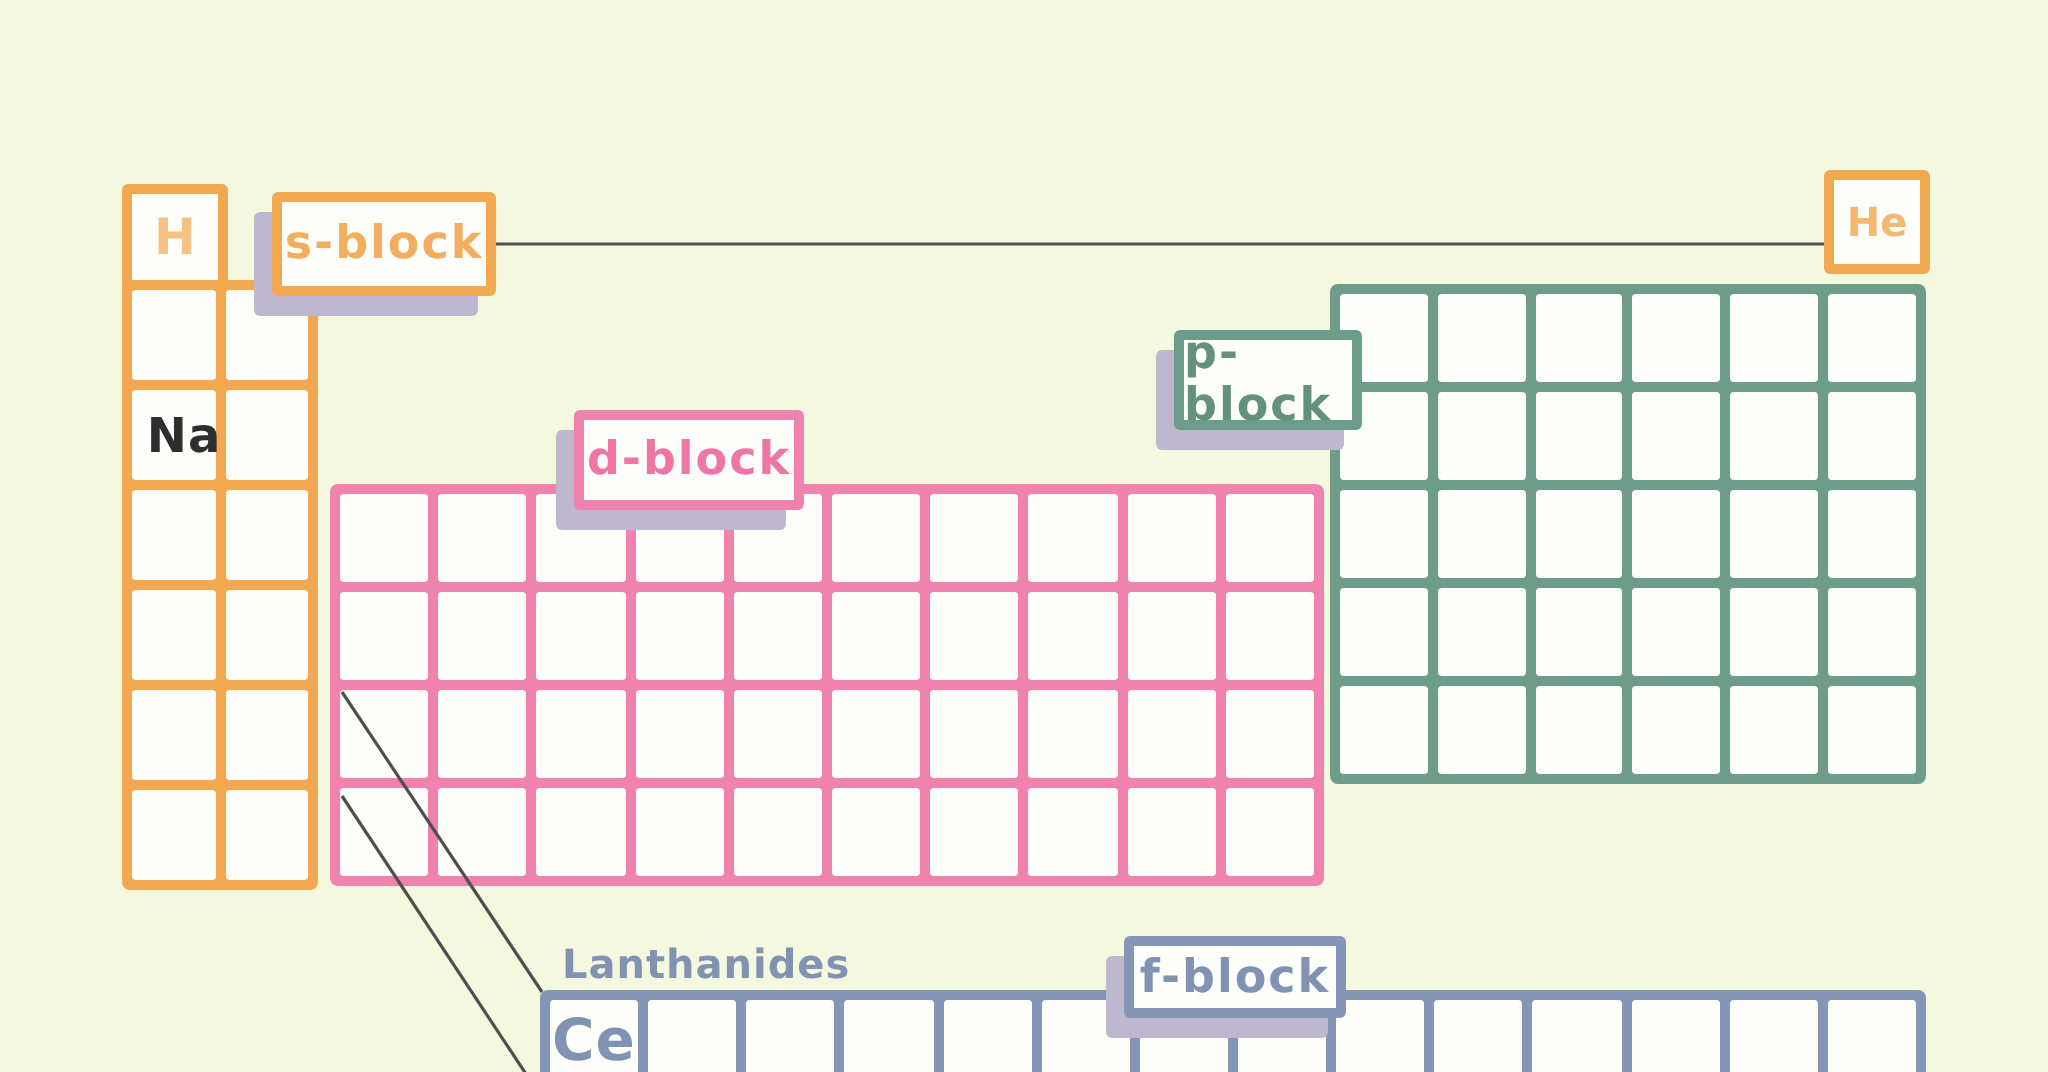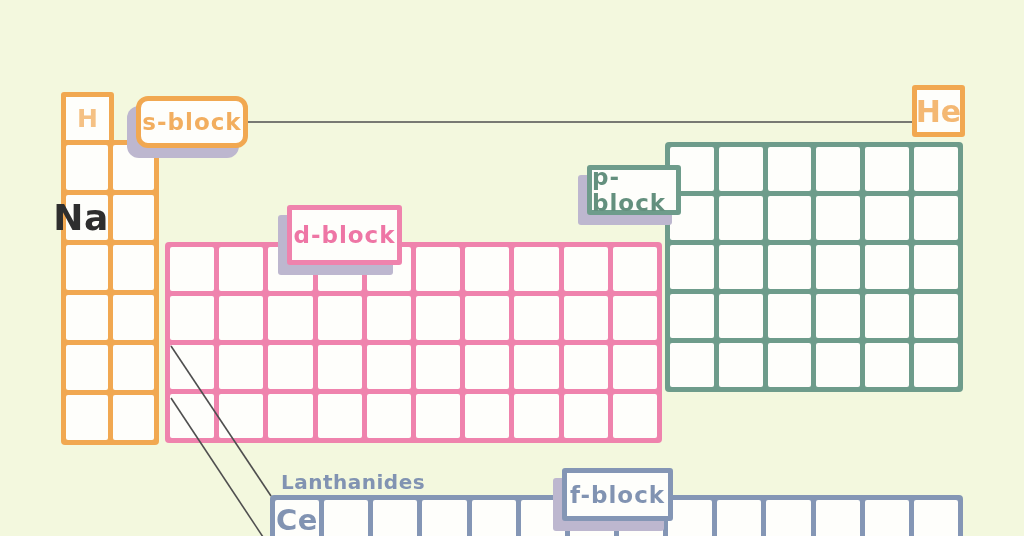--- a/index.html
+++ b/index.html
@@ -64,21 +64,21 @@
       <div class="cell"></div>
       <div class="cell"></div>
       <div class="cell"></div>
       <div class="cell"></div>
       <div class="cell"></div>
       <div class="cell"></div>
       <div class="cell"></div>
       <div class="cell"></div>
     </div>
 
-  <div class="sym" style="left: 60px; top: 195px; width: 42px; height: 45px; font-size: 36px; color: rgb(46, 46, 46);">Na</div>
+  <div class="sym" style="left: 71px; top: 195px; width: 42px; height: 45px; font-size: 24px; color: rgb(46, 46, 46);">Na</div>
 
   <div class="grid" style="left: 165px; top: 242px; width: 497px; height: 201px; background-color: rgb(239, 131, 173); display: grid; grid-template-columns: repeat(10, 1fr); grid-template-rows: repeat(4, 1fr);">
       <div class="cell"></div>
       <div class="cell"></div>
       <div class="cell"></div>
       <div class="cell"></div>
       <div class="cell"></div>
       <div class="cell"></div>
       <div class="cell"></div>
       <div class="cell"></div>
@@ -142,21 +142,21 @@
       <div class="cell"></div>
       <div class="cell"></div>
       <div class="cell"></div>
       <div class="cell"></div>
       <div class="cell"></div>
       <div class="cell"></div>
       <div class="cell"></div>
       <div class="cell"></div>
     </div>
 
-  <div class="cellbox" style="left: 912px; top: 85px; width: 53px; height: 52px; font-size: 30px; border-color: rgb(241, 168, 81); color: rgb(244, 184, 115);">
+  <div class="cellbox" style="left: 912px; top: 85px; width: 53px; height: 52px; font-size: 20px; border-color: rgb(241, 168, 81); color: rgb(244, 184, 115);">
     <span>He</span>
   </div>
 
   <div class="grid" style="left: 270px; top: 495px; width: 693px; height: 58px; background-color: rgb(132, 150, 181); display: grid; grid-template-columns: repeat(14, 1fr); grid-template-rows: repeat(1, 1fr);">
       <div class="cell"></div>
       <div class="cell"></div>
       <div class="cell"></div>
       <div class="cell"></div>
       <div class="cell"></div>
       <div class="cell"></div>
@@ -167,21 +167,21 @@
       <div class="cell"></div>
       <div class="cell"></div>
       <div class="cell"></div>
       <div class="cell"></div>
     </div>
 
   <div class="sym" style="left: 275px; top: 498px; width: 44px; height: 44px; font-size: 29px; color: rgb(129, 147, 178);">Ce</div>
 
   <div class="annot" style="left: 281px; top: 470px; color: rgb(129, 147, 178);">Lanthanides</div>
 
-  <div class="label" style="left: 136px; top: 96px; width: 112px; height: 52px; border-color: rgb(241, 168, 81); color: rgb(242, 174, 95); border-radius: 12px;">s-block</div>
+  <div class="label" style="left: 136px; top: 96px; width: 112px; height: 52px; border-color: rgb(241, 168, 81); color: rgb(242, 174, 95);">s-block</div>
 
-  <div class="label" style="left: 287px; top: 205px; width: 115px; height: 60px; border-color: rgb(239, 131, 173); color: rgb(238, 118, 165);">d-block</div>
+  <div class="label" style="left: 287px; top: 205px; width: 115px; height: 50px; border-color: rgb(239, 131, 173); color: rgb(238, 118, 165);">d-block</div>
 
   <div class="label" style="left: 587px; top: 165px; width: 94px; height: 50px; border-color: rgb(110, 156, 139); color: rgb(100, 144, 126);">p-block</div>
 
-  <div class="label" style="left: 562px; top: 468px; width: 111px; height: 53px; border-color: rgb(132, 150, 181); color: rgb(129, 147, 178);">f-block</div>
+  <div class="label" style="left: 562px; top: 468px; width: 111px; height: 41px; border-color: rgb(132, 150, 181); color: rgb(129, 147, 178);">f-block</div>
 
 </div>
 
 </body></html>

